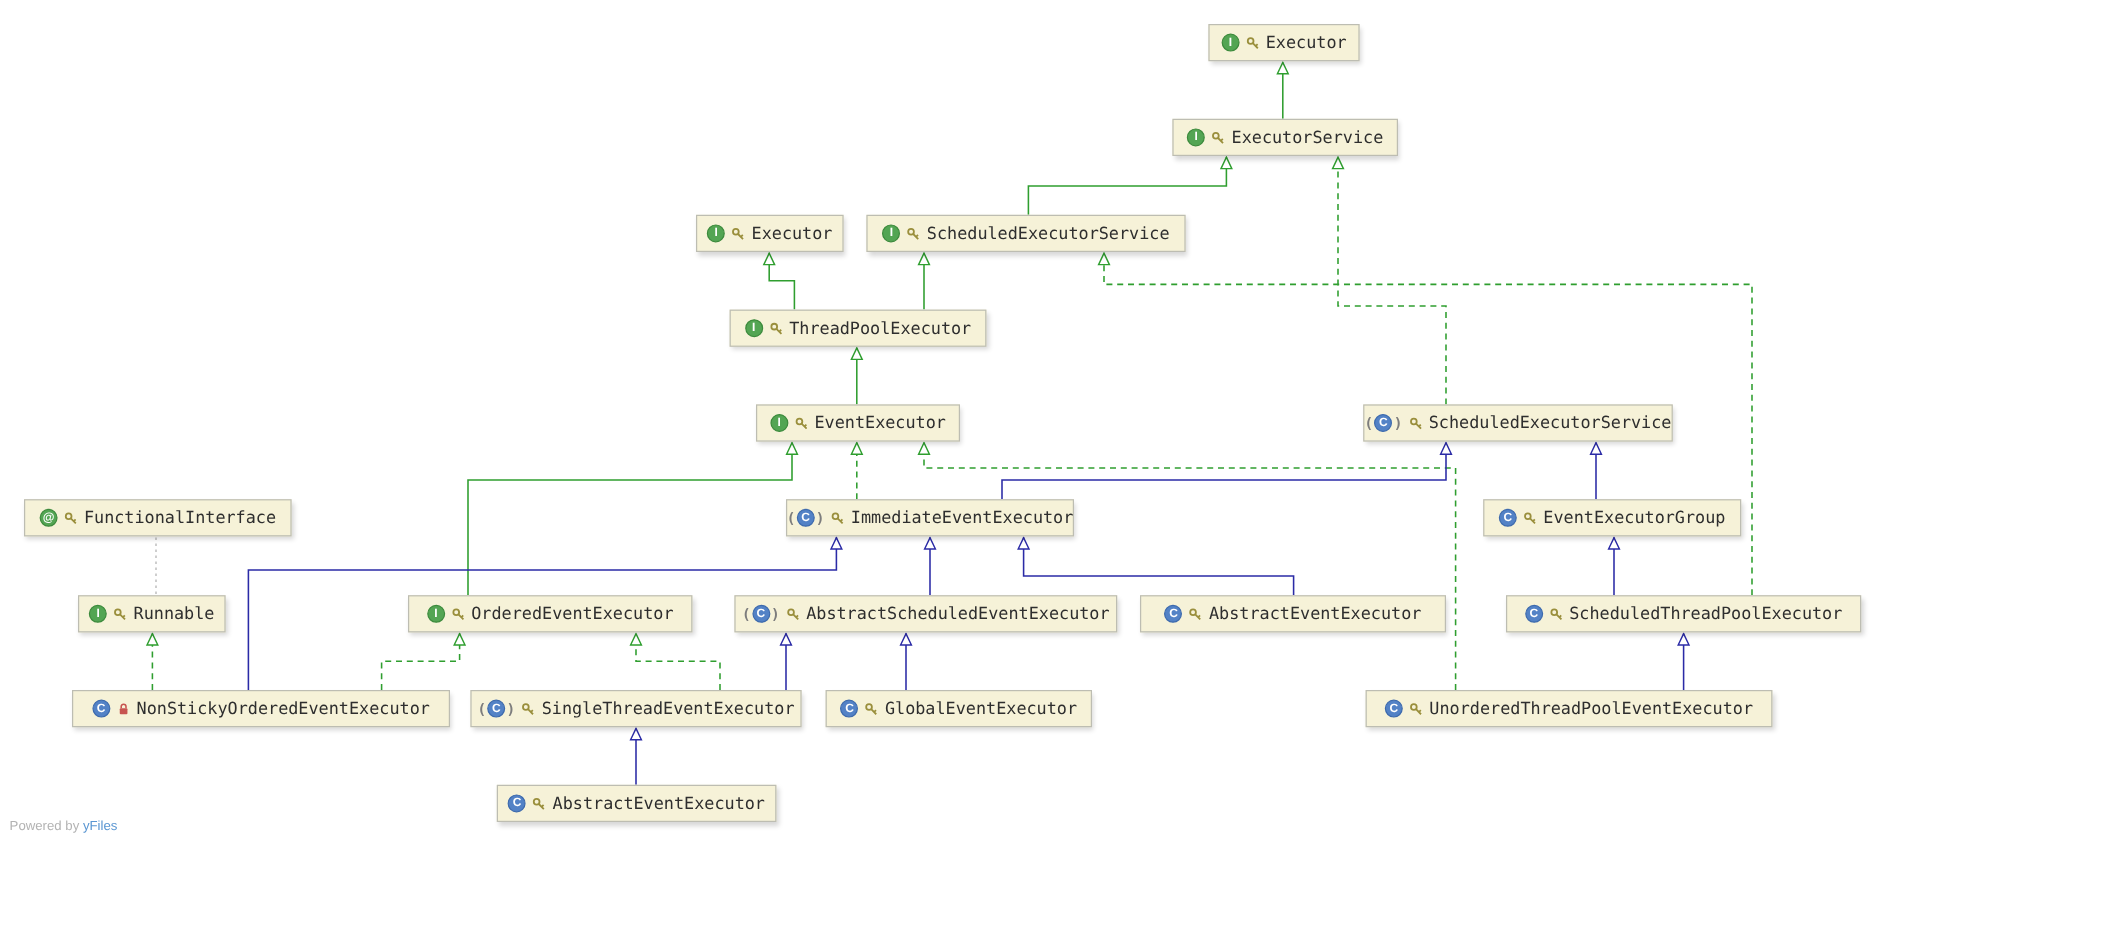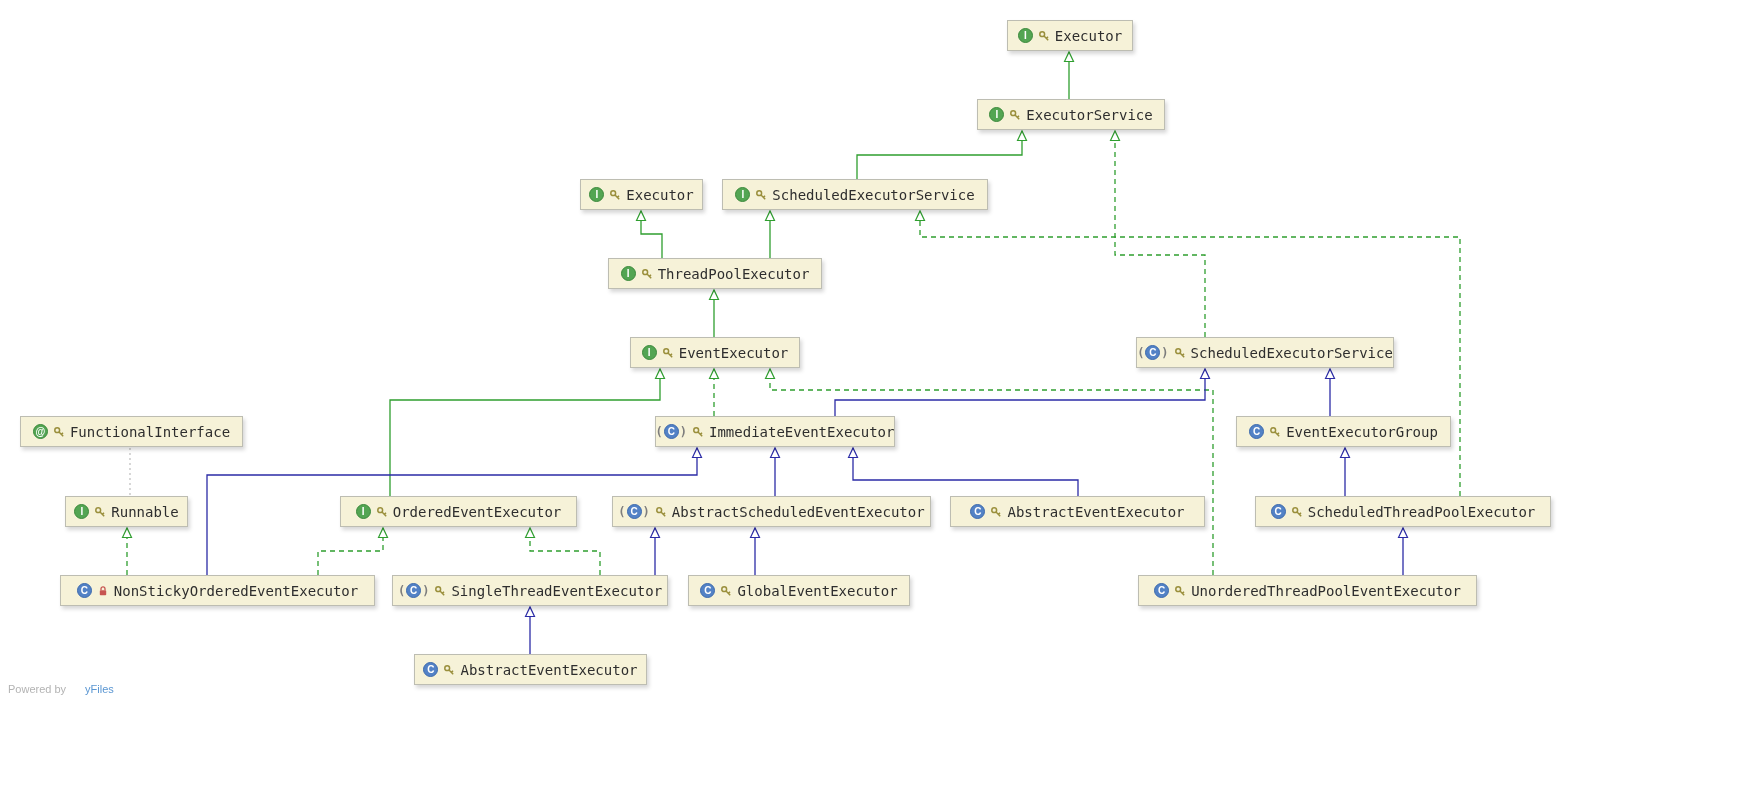--- a/index.html
+++ b/index.html
@@ -13,21 +13,21 @@
   .circ{width:15px;height:15px;border-radius:50%;display:inline-flex;align-items:center;
         justify-content:center;color:#fff;font:700 10px "Liberation Sans",sans-serif;flex:none;}
   .circ.green{background:#53a553;border:1px solid #3c8a3c;box-sizing:border-box;}
   .circ.blue{background:#5382c6;border:1px solid #3d6aad;box-sizing:border-box;}
   .ticon{display:inline-flex;align-items:center;flex:none;}
   .ticon.abstract::before{content:"(";color:#7d7d7d;font:600 12px "DejaVu Sans Mono",monospace;margin-right:1px;}
   .ticon.abstract::after{content:")";color:#7d7d7d;font:600 12px "DejaVu Sans Mono",monospace;margin-left:1px;}
   .vic{width:12px;height:12px;flex:none;}
   .lbl{line-height:1;}
   #footer{position:absolute;left:8px;top:683px;font:11px "Liberation Sans",sans-serif;color:#b3b3b3;}
-  #footer .brand{color:#5a96d2;margin-left:19px;cursor:pointer;}
+  #footer .brand{color:#5a96d2;margin-left:3px;cursor:pointer;}
 </style>
 </head>
 <body>
 
 <div id="canvas">
 
   <svg id="edges" width="1759" height="791" viewBox="0 0 1759 791">
     <defs>
       <marker id="mg" markerWidth="14" markerHeight="13" refX="11" refY="6" orient="auto" markerUnits="userSpaceOnUse">
         <path d="M1.5 1.5 L11 6 L1.5 10.5 Z" fill="#ffffff" stroke="#2f9e2f" stroke-width="1.2"></path>

